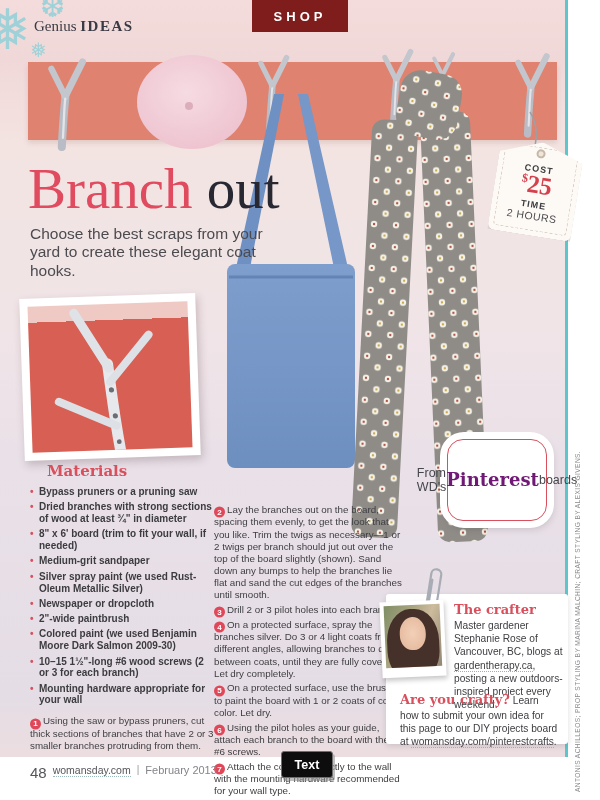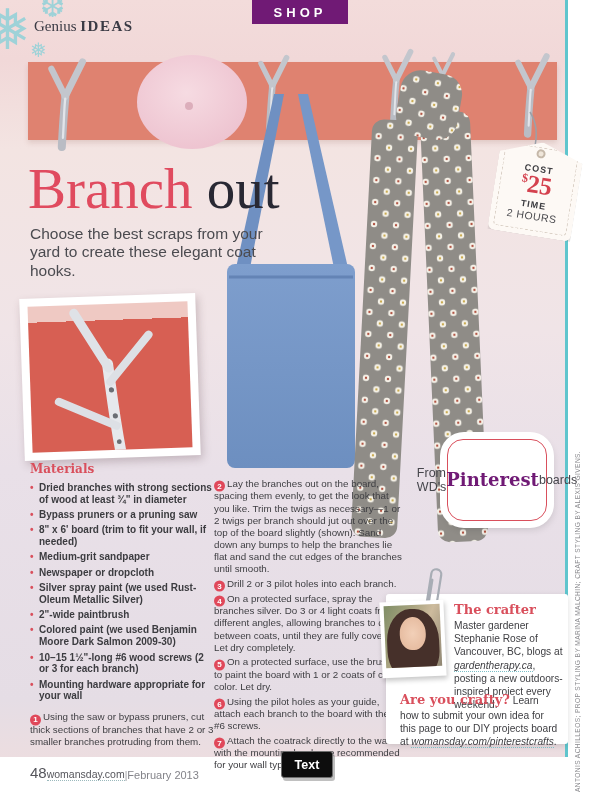--- a/index.html
+++ b/index.html
@@ -6,21 +6,21 @@
   body{width:600px;height:800px;position:relative;background:#fff;font-family:"Liberation Sans",sans-serif;overflow:hidden;}
   .abs{position:absolute;}
 
   
   #photo-area{left:0;top:0;width:568px;height:757px;
     background:linear-gradient(180deg,#f3dcdb 0px,#f1d8d8 60px,#f3e4e2 150px,#f0e4e7 330px,#e9e0e8 470px,#e5dde5 700px,#ecdde0 757px);}
   #teal-rule{left:565px;top:0;width:3px;height:757px;background:#5fc5cd;}
 
   
   .snow{color:#9ed2d8;line-height:1;}
-  #shop-tab{left:252px;top:0;width:96px;height:24px;background:#701a75;color:#fff;
+  #shop-tab{left:252px;top:0;width:96px;height:32px;background:#7f1d1d;color:#fff;
     font-weight:bold;font-size:13px;letter-spacing:4px;display:flex;align-items:center;justify-content:center;}
   #eyebrow{left:34px;top:18px;font-family:"Liberation Serif",serif;font-size:15px;color:#3a3a44;}
   #eyebrow b{letter-spacing:1.5px;margin-top:30px;}
 
   
   #board{left:28px;top:62px;width:529px;height:78px;background:#df8270;box-shadow:0 3px 5px rgba(120,60,50,.15);}
   #scene{left:0;top:0;width:568px;height:757px;pointer-events:none;}
 
   
   #cost-tag{left:494px;top:142px;width:84px;height:94px;background:#fdf9f5;transform:rotate(9deg);
@@ -41,29 +41,29 @@
   #subtitle{left:30px;top:225px;width:238px;font-size:15.5px;line-height:1.18;color:#4b4b50;}
 
   
   #inset{left:22px;top:296px;width:176px;height:162px;background:#fff;transform:rotate(-2deg);
     box-shadow:2px 4px 9px rgba(80,50,60,.25);padding:0;}
   #inset .ph{position:absolute;inset:8px;background:linear-gradient(180deg,#efc9c3 0 16px,#d75f53 16px);}
 
   
   .col{color:#3e3e42;}
   #materials-col{left:30px;top:462px;width:186px;}
-  #materials-heading{font-family:"DejaVu Serif",serif;font-weight:bold;font-size:12px;color:#d94f5c;margin:0 0 6px;}
+  #materials-heading{font-family:"DejaVu Serif",serif;font-weight:bold;font-size:15px;color:#d94f5c;margin:0 17px 6px;}
   #materials-list{list-style:none;margin:0;padding:0;}
   #materials-list li{font-size:10px;line-height:1.18;font-weight:bold;color:#3c3c40;margin:0 0 3.5px;padding-left:9px;position:relative;}
   #materials-list li::before{content:"•";color:#d94f5c;position:absolute;left:0;top:0;}
   .step{margin:0 0 2.5px;font-size:9.8px;line-height:1.24;color:#3e3e42;}
   #step-1-wrap{margin-top:9px;}
   .step-num{display:inline-flex;width:11px;height:11px;border-radius:50%;background:#e0485a;color:#fff;
     font-size:8px;font-weight:bold;align-items:center;justify-content:center;margin-right:2px;transform:translateY(1.5px);}
-  #steps-col{left:214px;top:478px;width:188px;}
+  #steps-col{left:214px;top:504px;width:188px;}
 
   
   #pin-badge{left:444px;top:436px;width:106px;height:88px;background:#fff;border-radius:20px;
     box-shadow:0 0 0 4px #fff,2px 4px 8px rgba(0,0,0,.18);}
   #pin-badge .bd{position:absolute;inset:3px;border:1.6px solid #d94f5c;border-radius:16px;
     display:flex;flex-direction:row;align-items:center;justify-content:center;gap:0;}
   .pin-line{font-size:12.5px;color:#46464c;line-height:1.15;}
   .pin-script{font-family:"DejaVu Serif",serif;font-weight:bold;font-size:18px;color:#701a75;line-height:1.1;}
 
   
@@ -71,26 +71,26 @@
     box-shadow:0 2px 6px rgba(0,0,0,.13);}
   #paperclip{left:420px;top:564px;transform:rotate(9deg);}
   #crafter-photo{left:381px;top:601px;width:64px;height:76px;background:#fff;transform:rotate(-2.5deg);
     box-shadow:1px 3px 5px rgba(0,0,0,.22);}
   #crafter-photo .img{position:absolute;left:4px;top:4px;right:4px;bottom:10px;overflow:hidden;
     background:linear-gradient(115deg,#7f8e66 0%,#a8a37f 35%,#cdbb9d 60%,#8f8672 100%);}
   #crafter-photo .hair{position:absolute;left:2px;top:4px;width:52px;height:70px;background:#46302a;border-radius:46% 46% 40% 40%;}
   #crafter-photo .face{position:absolute;left:15px;top:12px;width:26px;height:33px;background:radial-gradient(#f2d0b8,#e2b598);border-radius:50% 50% 46% 46%;}
   .mini-heading{font-family:"DejaVu Serif",serif;font-weight:bold;color:#d94f5c;font-size:13px;}
   .card-text{font-size:10.2px;line-height:1.3;color:#3e3e42;}
-  .dotted-link{font-style:italic;border-bottom:1px dotted #7bc0c8;color:#3e3e42;text-decoration:none;}
+  .dotted-link{border-bottom:1px dotted #7bc0c8;color:#3e3e42;text-decoration:none;}
   #crafter-text{left:454px;top:602px;width:112px;}
   #crafty-text{left:400px;top:692px;width:160px;}
 
   
-  #footer{left:30px;top:764px;display:flex;align-items:flex-end;color:#55555b;}
+  #footer{left:30px;top:764px;display:flex;align-items:flex-start;gap:6px;color:#55555b;}
   #page-number{font-size:15px;}
   #footer-site{font-size:10.5px;color:#55555b;border-bottom:1px dotted #9bb9bd;text-decoration:none;}
   #footer-divider{font-size:10px;color:#9a9aa0;}
   #footer-issue{font-size:11px;color:#84848a;}
   #text-tab{left:281px;top:751px;width:50px;height:25px;background:#0d0d0d;color:#fff;font-weight:bold;font-size:12.5px;
     display:flex;align-items:center;justify-content:center;border-radius:3px;border:1px solid #6f6f6f;
     box-shadow:2px 3px 0 rgba(140,140,140,.55);}
 
   
   #credits{left:574px;top:392px;height:400px;width:16px;writing-mode:vertical-rl;transform:rotate(180deg);
@@ -185,26 +185,26 @@
       <circle cx="84" cy="112" r="2.6" fill="#6b6e74"></circle>
       <circle cx="81" cy="86" r="2.6" fill="#6b6e74"></circle>
       <circle cx="87" cy="138" r="2.4" fill="#6b6e74"></circle>
     </svg>
   </div>
 </div>
 
 <div class="abs col" id="materials-col">
   <h2 id="materials-heading">Materials</h2>
   <ul id="materials-list">
+    <li>Bypass pruners or a pruning saw</li>
     <li>Dried branches with strong sections of wood at least ¾" in diameter</li>
-    <li>Bypass pruners or a pruning saw</li>
     <li>8" x 6' board (trim to fit your wall, if needed)</li>
     <li>Medium-grit sandpaper</li>
+    <li>Silver spray paint (we used Rust-Oleum Metallic Silver)</li>
     <li>Newspaper or dropcloth</li>
-    <li>Silver spray paint (we used Rust-Oleum Metallic Silver)</li>
     <li>2"-wide paintbrush</li>
     <li>Colored paint (we used Benjamin Moore Dark Salmon 2009-30)</li>
     <li>10–15 1½"-long #6 wood screws (2 or 3 for each branch)</li>
     <li>Mounting hardware appropriate for your wall</li>
   </ul>
   <p class="step" id="step-1-wrap"><span class="step-num">1</span><span>Using the saw or bypass pruners, cut thick sections of branches that have 2 or 3 smaller branches protruding from them.</span></p>
 </div>
 
 <div class="abs col" id="steps-col">
   <p class="step"><span class="step-num">2</span><span>Lay the branches out on the board, spacing them evenly, to get the look that you like. Trim the twigs as necessary—1 or 2 twigs per branch should jut out over the top of the board slightly (shown). Sand down any bumps to help the branches lie flat and sand the cut edges of the branches until smooth.</span></p>

